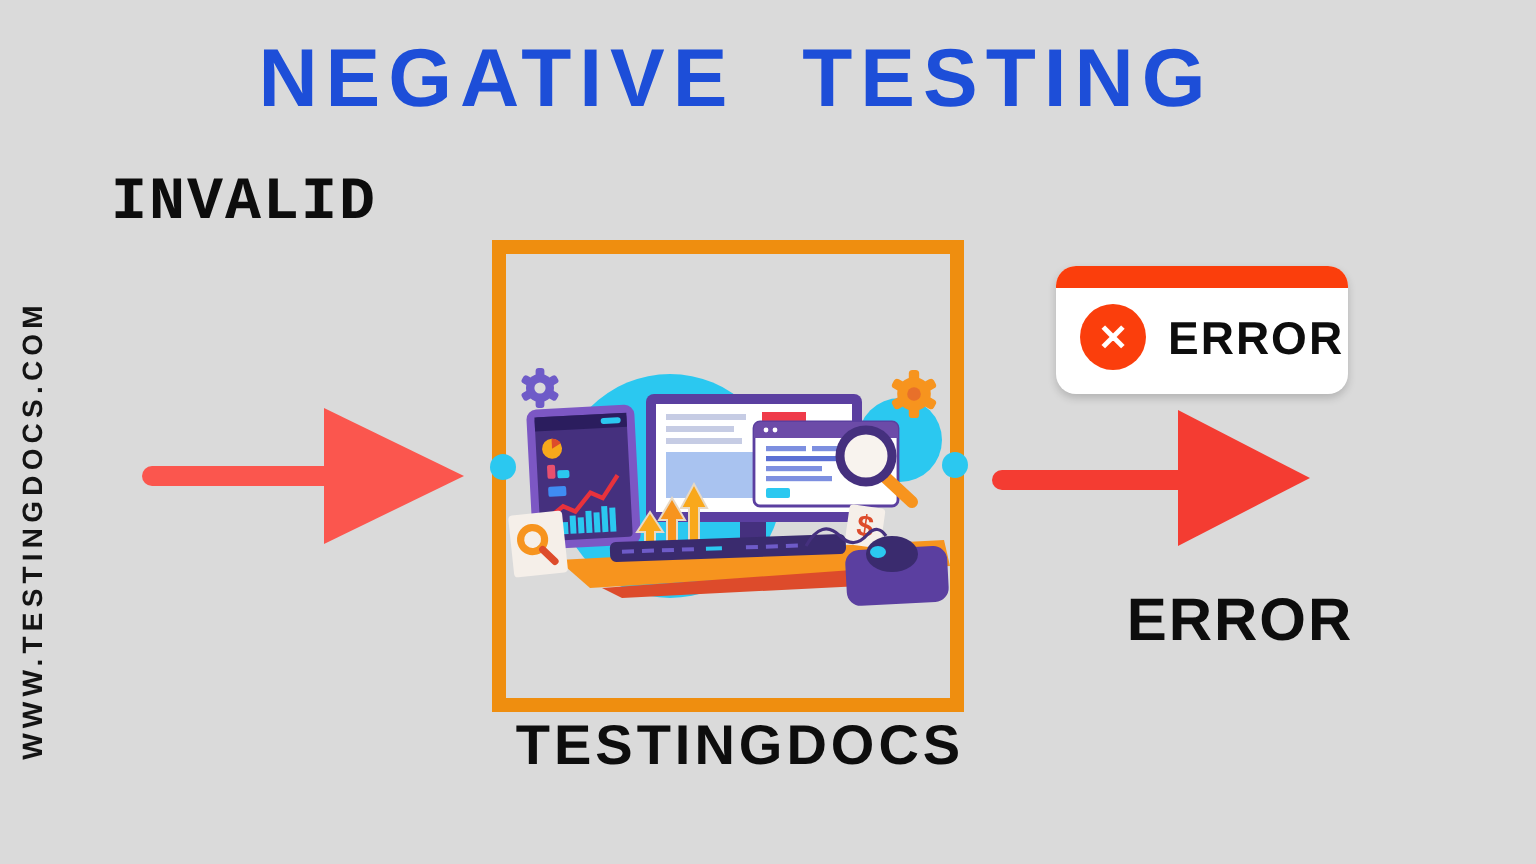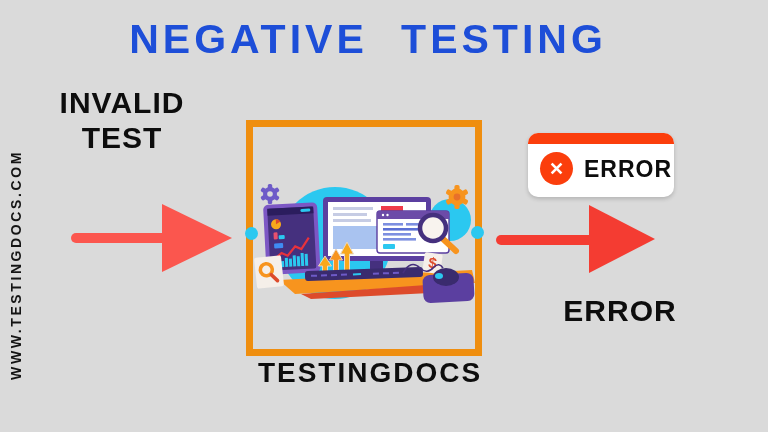--- a/index.html
+++ b/index.html
@@ -20,20 +20,21 @@
   .title{
     position:absolute;top:16px;left:0;width:736px;margin:0;
     text-align:center;font-size:41px;font-weight:700;
     letter-spacing:4px;word-spacing:18px;color:#1d4ed8;
   }
   
   .input-label{
     position:absolute;left:32px;top:85px;width:180px;
     text-align:center;font-size:30px;font-weight:700;line-height:35px;
     letter-spacing:1px;
+    font-family:Liberation Mono, monospace;
   }
   
   .arrow{position:absolute;width:170px;height:80px;}
   .arrow-left{left:64px;top:198px;}
   .arrow-right{left:489px;top:200px;}
   
   .app-box{
     position:absolute;left:246px;top:120px;width:222px;height:222px;
     border:7px solid #EF8E0F;background:transparent;
   }
@@ -79,21 +80,20 @@
 <body>
 
 <div class="stage">
 
   <div class="watermark">WWW.TESTINGDOCS.COM</div>
 
   <h1 class="title">NEGATIVE TESTING</h1>
 
   <div class="input-label">
     <div>INVALID</div>
-    <div>TEST</div>
   </div>
 
   <svg class="arrow arrow-left" viewBox="0 0 170 80">
     <line x1="12" y1="40" x2="102" y2="40" stroke="#FB564E" stroke-width="10" stroke-linecap="round"></line>
     <polygon points="98,6 168,40 98,74" fill="#FB564E"></polygon>
   </svg>
 
   <div class="app-box">
 
     <svg class="illustration" width="222" height="222" viewBox="0 0 222 222">

